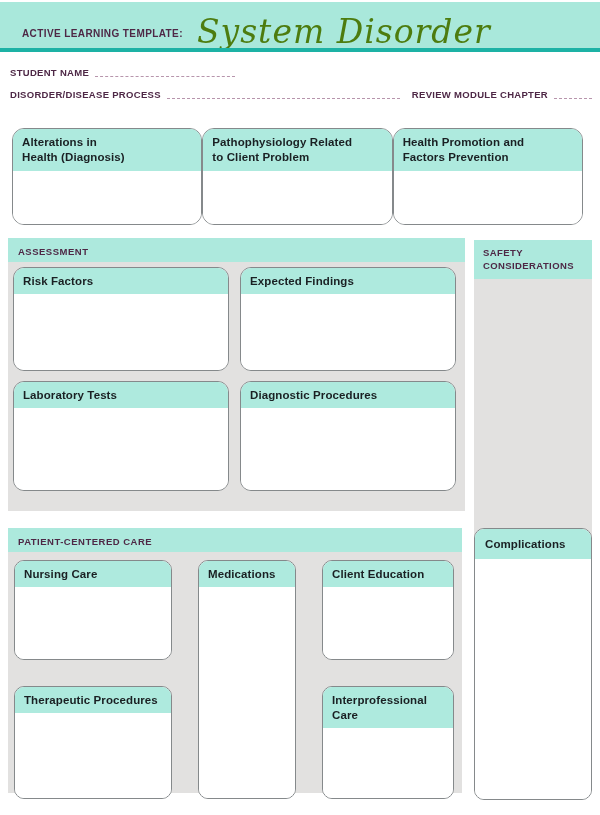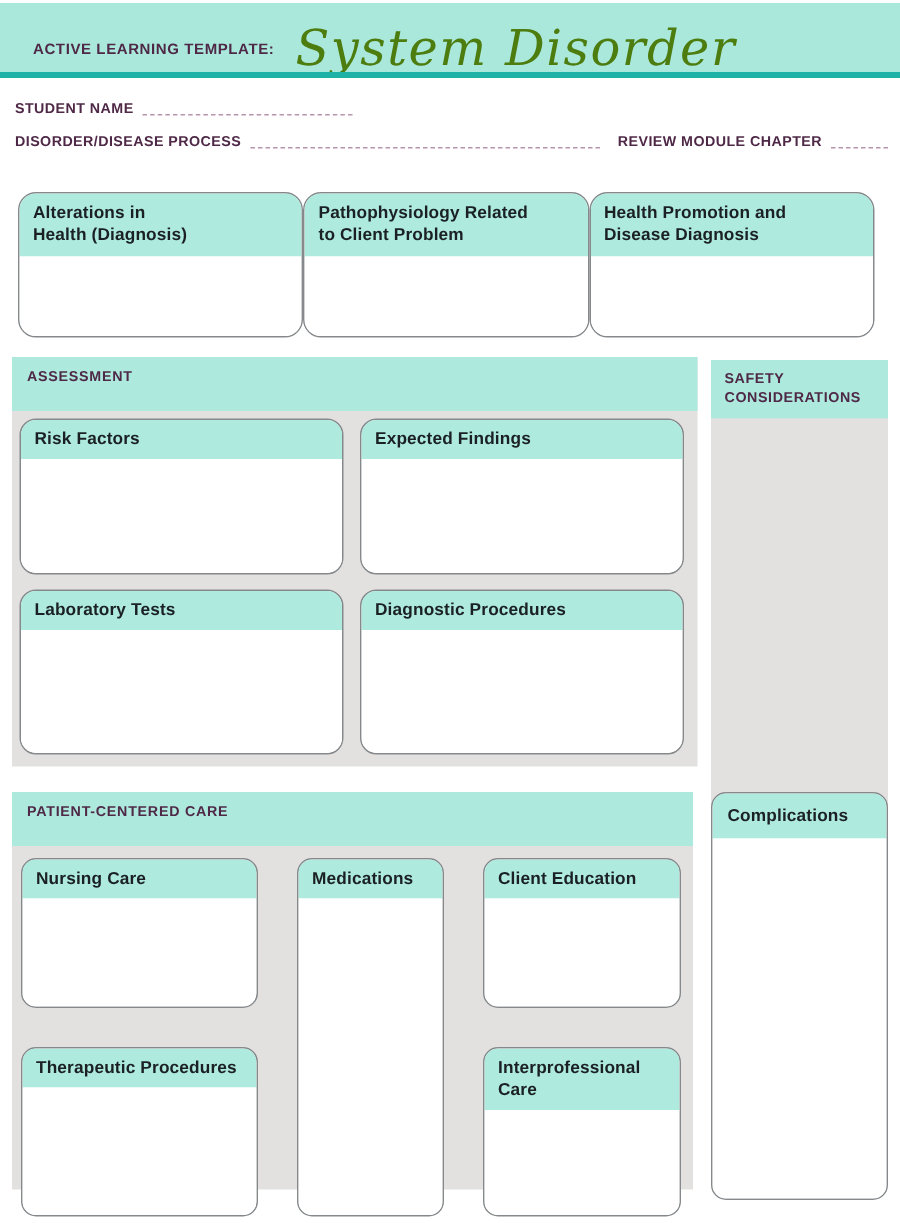--- a/index.html
+++ b/index.html
@@ -65,21 +65,21 @@
   }
   .card-body{flex:1 1 auto;background:#ffffff;}
   
   .top-cards{
     position:absolute;left:12px;top:128px;width:571px;height:97px;
     display:grid;grid-template-columns:repeat(3,1fr);
   }
   .top-cards .card-header{min-height:31px;}
   
   .section-band{
-    background:#ade9dd;height:36px;line-height:27px;
+    background:#ade9dd;height:24px;line-height:27px;
     font-size:9.5px;font-weight:bold;letter-spacing:.5px;color:#4e2846;
     padding-left:10px;box-sizing:border-box;
   }
   .panel{position:absolute;background:#e2e1e0;}
   .assessment{left:8px;top:238px;width:457px;height:273px;}
   .assessment-body{
     padding:5px 9px 0 5px;box-sizing:border-box;
     display:grid;grid-template-columns:1fr 1fr;
     grid-template-rows:104px 110px;column-gap:11px;row-gap:10px;
   }
@@ -139,21 +139,21 @@
 Health (Diagnosis)</div>
       <div class="card-body"></div>
     </div>
     <div class="card">
       <div class="card-header">Pathophysiology Related
 to Client Problem</div>
       <div class="card-body"></div>
     </div>
     <div class="card">
       <div class="card-header">Health Promotion and
-Disease Diagnosis</div>
+Factors Prevention</div>
       <div class="card-body"></div>
     </div>
   </section>
 
   <section class="panel assessment">
     <div class="section-band">ASSESSMENT</div>
     <div class="assessment-body">
       <div class="card">
         <div class="card-header">Risk Factors</div>
         <div class="card-body"></div>

